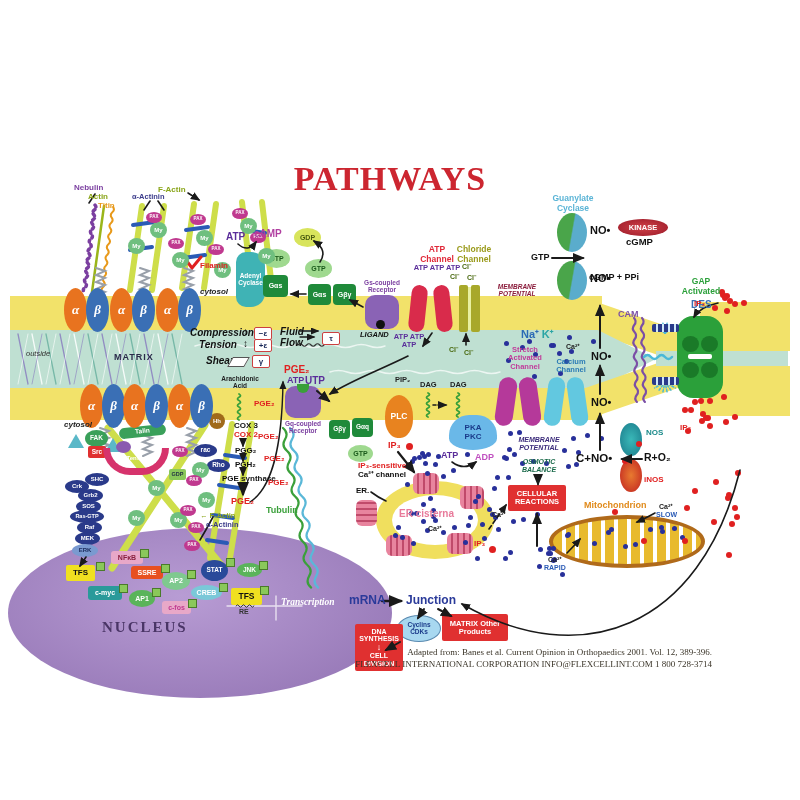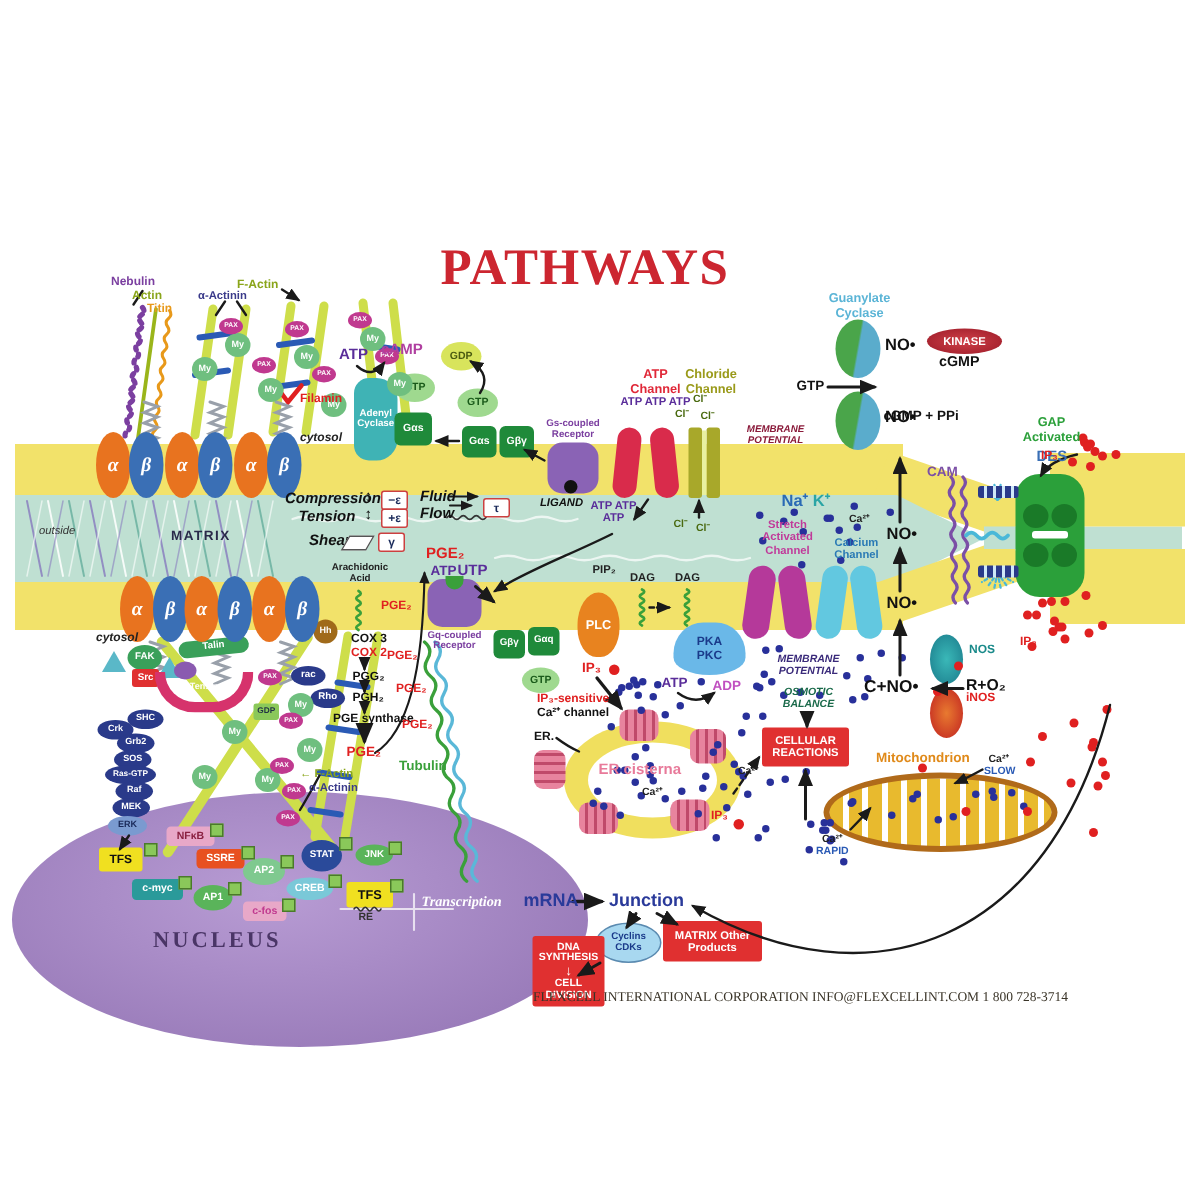--- a/index.html
+++ b/index.html
@@ -223,21 +223,21 @@
   <div class="L" style="left:626px;top:237px;font-size:9.5px;color:#111;">cGMP</div>
   <div class="L" style="left:531px;top:252px;font-size:9px;color:#111;">GTP</div>
   <div class="L" style="left:589px;top:252px;font-size:9px;color:#111;margin-top:20px;">cGMP + PPi</div>
   <div class="L" style="left:591px;top:350px;font-size:11px;color:#111;">NO•</div>
   <div class="L" style="left:591px;top:396px;font-size:11px;color:#111;">NO•</div>
   <div class="L" style="left:576px;top:452px;font-size:11.5px;color:#111;">C+NO•</div>
   <div class="L" style="left:644px;top:452px;font-size:10.5px;color:#111;">R+O₂</div>
   <div class="S oval" style="left:620px;top:423px;width:22px;height:33px;background:radial-gradient(#3ab8b8,#1a7a8a);"></div>
   <div class="L" style="left:646px;top:429px;color:#1a8a8a;">NOS</div>
   <div class="S oval" style="left:620px;top:459px;width:22px;height:33px;background:radial-gradient(#e87a30,#c02020);"></div>
-  <div class="L" style="left:644px;top:461px;color:#e02020;">iNOS</div>
+  <div class="L" style="left:644px;top:476px;color:#e02020;">iNOS</div>
 
   <div class="L ctr" style="left:412px;top:245px;width:50px;font-size:8.5px;color:#e02838;">ATP Channel</div>
   <div class="L ctr" style="left:412px;top:264px;width:50px;font-size:7.5px;color:#5a2d9a;">ATP ATP ATP</div>
   <div class="S" style="left:410px;top:285px;width:16px;height:47px;background:#d92b4b;border-radius:8px;transform:rotate(6deg);"></div>
   <div class="S" style="left:435px;top:285px;width:16px;height:47px;background:#d92b4b;border-radius:8px;transform:rotate(-6deg);"></div>
   <div class="L ctr" style="left:388px;top:333px;width:42px;font-size:7.5px;color:#5a2d9a;">ATP ATP ATP</div>
   <div class="L ctr" style="left:450px;top:245px;width:48px;font-size:8.5px;color:#9a9a1a;">Chloride Channel</div>
   <div class="L" style="left:462px;top:263px;font-size:7px;color:#4a6a10;">Cl⁻</div>
   <div class="L" style="left:450px;top:273px;font-size:7px;color:#4a6a10;">Cl⁻</div>
   <div class="L" style="left:467px;top:274px;font-size:7px;color:#4a6a10;">Cl⁻</div>
@@ -373,21 +373,21 @@
   <div class="L" style="left:349px;top:594px;font-size:12px;color:#2a3a9a;">mRNA</div>
   <div class="L" style="left:406px;top:594px;font-size:12px;color:#2a3a9a;">Junction</div>
   <div class="S ctr" style="left:397px;top:615px;width:42px;height:25px;border-radius:50%;background:#a8d8f0;border:1px solid #5a8ab0;color:#1a3a8a;font-size:6.5px;white-space:normal;">Cyclins CDKs</div>
   <div class="S redbox ctr" style="left:442px;top:614px;width:66px;height:27px;font-size:7.5px;white-space:normal;">MATRIX Other Products</div>
   <div class="S redbox ctr" style="left:355px;top:624px;width:48px;height:47px;font-size:7px;flex-direction:column;white-space:normal;">
       <span>DNA SYNTHESIS</span>
       <span style="font-size:9px;">↓</span>
       <span>CELL DIVISION</span>
     </div>
 
-  <div class="L ser n" style="right:88px;top:647px;text-align:right;font-size:9px;color:#3a3428;line-height:1.3;"><br><span>FLEXCELL INTERNATIONAL CORPORATION  INFO@FLEXCELLINT.COM 1 800 728-3714</span></div>
+  <div class="L ser n" style="right:88px;top:647px;text-align:right;font-size:9px;color:#3a3428;line-height:1.3;"><span>Adapted from: Banes et al. Current Opinion in Orthopaedics 2001. Vol. 12, 389-396.</span><br><span>FLEXCELL INTERNATIONAL CORPORATION  INFO@FLEXCELLINT.COM 1 800 728-3714</span></div>
 <div class="S" style="left: 64px; top: 288px; width: 23px; height: 44px; border-radius: 50%; background: rgb(232, 115, 31); font: italic bold 13px &quot;Liberation Serif&quot;, serif;">α</div>
     <div class="S" style="left: 86px; top: 288px; width: 23px; height: 44px; border-radius: 50%; background: rgb(58, 111, 181); font: italic bold 13px &quot;Liberation Serif&quot;, serif;">β</div>
     <div class="S" style="left: 110px; top: 288px; width: 23px; height: 44px; border-radius: 50%; background: rgb(232, 115, 31); font: italic bold 13px &quot;Liberation Serif&quot;, serif;">α</div>
     <div class="S" style="left: 132px; top: 288px; width: 23px; height: 44px; border-radius: 50%; background: rgb(58, 111, 181); font: italic bold 13px &quot;Liberation Serif&quot;, serif;">β</div>
     <div class="S" style="left: 156px; top: 288px; width: 23px; height: 44px; border-radius: 50%; background: rgb(232, 115, 31); font: italic bold 13px &quot;Liberation Serif&quot;, serif;">α</div>
     <div class="S" style="left: 178px; top: 288px; width: 23px; height: 44px; border-radius: 50%; background: rgb(58, 111, 181); font: italic bold 13px &quot;Liberation Serif&quot;, serif;">β</div>
     <div class="S" style="left: 80px; top: 384px; width: 23px; height: 44px; border-radius: 50%; background: rgb(232, 115, 31); font: italic bold 13px &quot;Liberation Serif&quot;, serif;">α</div>
     <div class="S" style="left: 102px; top: 384px; width: 23px; height: 44px; border-radius: 50%; background: rgb(58, 111, 181); font: italic bold 13px &quot;Liberation Serif&quot;, serif;">β</div>
     <div class="S" style="left: 123px; top: 384px; width: 23px; height: 44px; border-radius: 50%; background: rgb(232, 115, 31); font: italic bold 13px &quot;Liberation Serif&quot;, serif;">α</div>
     <div class="S" style="left: 145px; top: 384px; width: 23px; height: 44px; border-radius: 50%; background: rgb(58, 111, 181); font: italic bold 13px &quot;Liberation Serif&quot;, serif;">β</div>

